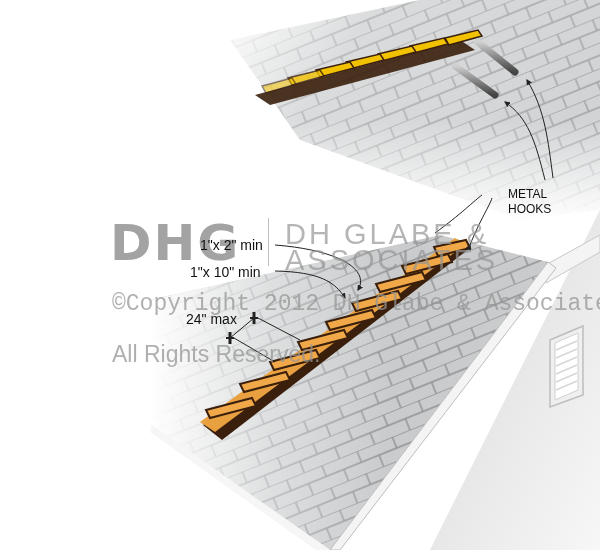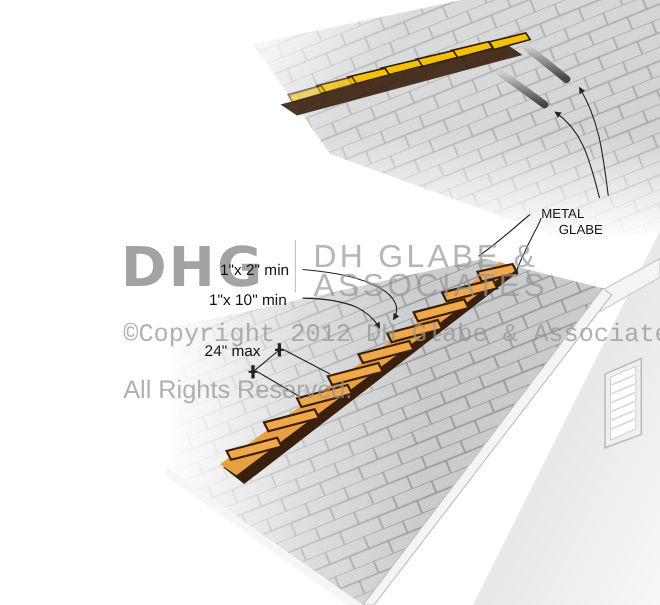--- a/index.html
+++ b/index.html
@@ -139,14 +139,14 @@
 <div class="wm wm-logo" style="left:110px; top:218px;">DHG</div>
 <div style="position:absolute; left:268px; top:218px; width:1px; height:48px; background:rgba(150,150,150,0.6);"></div>
 <div class="wm wm-name" style="left:285px; top:220px;">DH GLABE &amp;</div>
 <div class="wm wm-name" style="left:285px; top:246px;">ASSOCIATES</div>
 <div class="wm wm-copy" style="left:112px; top:293px;font-family:Liberation Mono, monospace;">©Copyright 2012 DH Glabe &amp; Associates</div>
 <div class="wm wm-copy" style="left:112px; top:326px;margin-top:17px;">All Rights Reserved.</div>
 
 <div class="label" style="left:200px; top:238px;">1"x 2" min</div>
 <div class="label" style="left:190px; top:265px;">1"x 10" min</div>
 <div class="label" style="left:186px; top:312px;">24" max</div>
-<div class="label" style="left:492px; top:188px; font-size:12px;">METAL</div>
-<div class="label" style="left:508px; top:203px; font-size:12px;">GLABE</div>
+<div class="label" style="left:508px; top:188px; font-size:12px;">METAL</div>
+<div class="label" style="left:508px; top:203px; font-size:12px;">HOOKS</div>
 
 </body></html>

